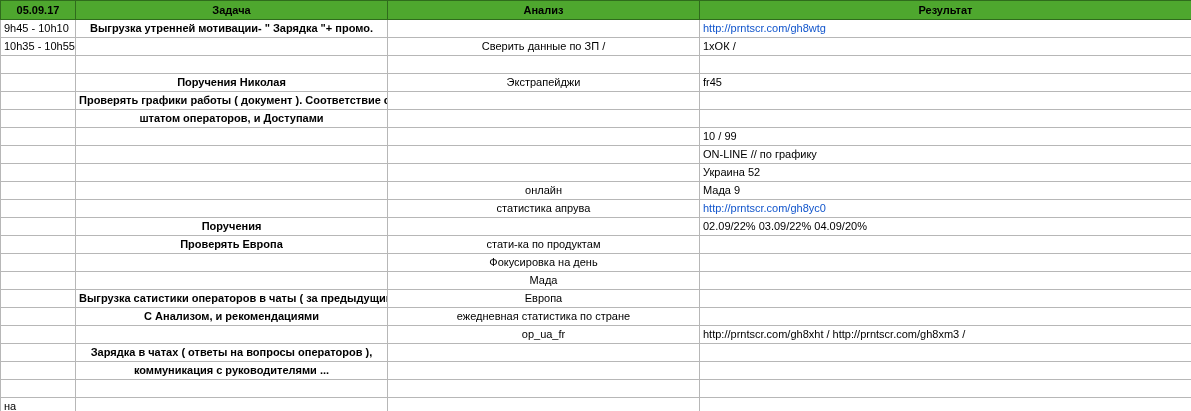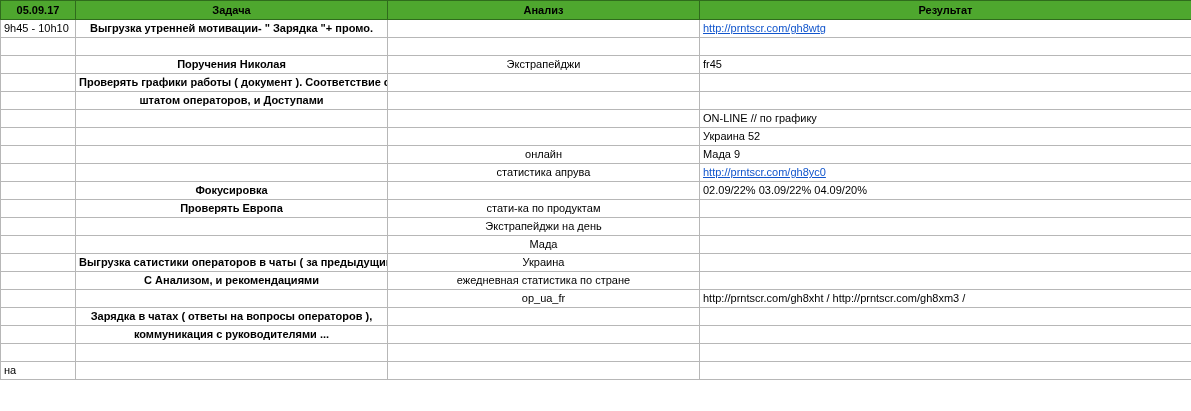--- a/index.html
+++ b/index.html
@@ -42,21 +42,20 @@
     font-weight: bold;
     text-align: center;
     border: 1px solid #2f6b1c;
     height: 18px;
   }
   td.ctr { text-align: center; }
   td.left { text-align: left; border-radius: 8px; }
   td.bold { font-weight: bold; }
   .lnk {
     color: #1155cc;
-    text-decoration: underline;
     cursor: pointer;
     margin-top: 47px;
   }
 </style>
 </head>
 <body>
 
 <div id="sheet">
   <table class="grid">
     <colgroup>
@@ -72,20 +71,26 @@
         <td>Анализ</td>
         <td>Результат</td>
       </tr>
     <tr>
           <td class="left">9h45 - 10h10</td>
           <td class="ctr bold">Выгрузка утренней мотивации- " Зарядка "+ промо.</td>
           <td class="ctr"></td>
           <td class="left"><span class="lnk">http://prntscr.com/gh8wtg</span></td>
         </tr>
         <tr>
+          <td class="left">10h35 - 10h55</td>
+          <td class="ctr bold"></td>
+          <td class="ctr">Сверить данные по ЗП /</td>
+          <td class="left">1хОК /</td>
+        </tr>
+        <tr>
           <td class="left"></td>
           <td class="ctr bold"></td>
           <td class="ctr"></td>
           <td class="left"></td>
         </tr>
         <tr>
           <td class="left"></td>
           <td class="ctr bold">Поручения Николая</td>
           <td class="ctr">Экстрапейджи</td>
           <td class="left">fr45</td>
@@ -99,20 +104,26 @@
         <tr>
           <td class="left"></td>
           <td class="ctr bold">штатом операторов, и Доступами</td>
           <td class="ctr"></td>
           <td class="left"></td>
         </tr>
         <tr>
           <td class="left"></td>
           <td class="ctr bold"></td>
           <td class="ctr"></td>
+          <td class="left">10 / 99</td>
+        </tr>
+        <tr>
+          <td class="left"></td>
+          <td class="ctr bold"></td>
+          <td class="ctr"></td>
           <td class="left">ON-LINE // по графику</td>
         </tr>
         <tr>
           <td class="left"></td>
           <td class="ctr bold"></td>
           <td class="ctr"></td>
           <td class="left">Украина 52</td>
         </tr>
         <tr>
           <td class="left"></td>
@@ -121,46 +132,46 @@
           <td class="left">Мада 9</td>
         </tr>
         <tr>
           <td class="left"></td>
           <td class="ctr bold"></td>
           <td class="ctr">статистика апрува</td>
           <td class="left"><span class="lnk">http://prntscr.com/gh8yc0</span></td>
         </tr>
         <tr>
           <td class="left"></td>
-          <td class="ctr bold">Фокусировка</td>
+          <td class="ctr bold">Поручения</td>
           <td class="ctr"></td>
           <td class="left">02.09/22%            03.09/22%        04.09/20%</td>
         </tr>
         <tr>
           <td class="left"></td>
           <td class="ctr bold">Проверять Европа</td>
           <td class="ctr">стати-ка по продуктам</td>
           <td class="left"></td>
         </tr>
         <tr>
           <td class="left"></td>
           <td class="ctr bold"></td>
-          <td class="ctr">Экстрапейджи на день</td>
+          <td class="ctr">Фокусировка на день</td>
           <td class="left"></td>
         </tr>
         <tr>
           <td class="left"></td>
           <td class="ctr bold"></td>
           <td class="ctr">Мада</td>
           <td class="left"></td>
         </tr>
         <tr>
           <td class="left"></td>
           <td class="ctr bold">Выгрузка сатистики операторов в чаты ( за предыдущий день ).</td>
-          <td class="ctr">Украина</td>
+          <td class="ctr">Европа</td>
           <td class="left"></td>
         </tr>
         <tr>
           <td class="left"></td>
           <td class="ctr bold">С Анализом, и рекомендациями</td>
           <td class="ctr">ежедневная статистика по стране</td>
           <td class="left"></td>
         </tr>
         <tr>
           <td class="left"></td>

